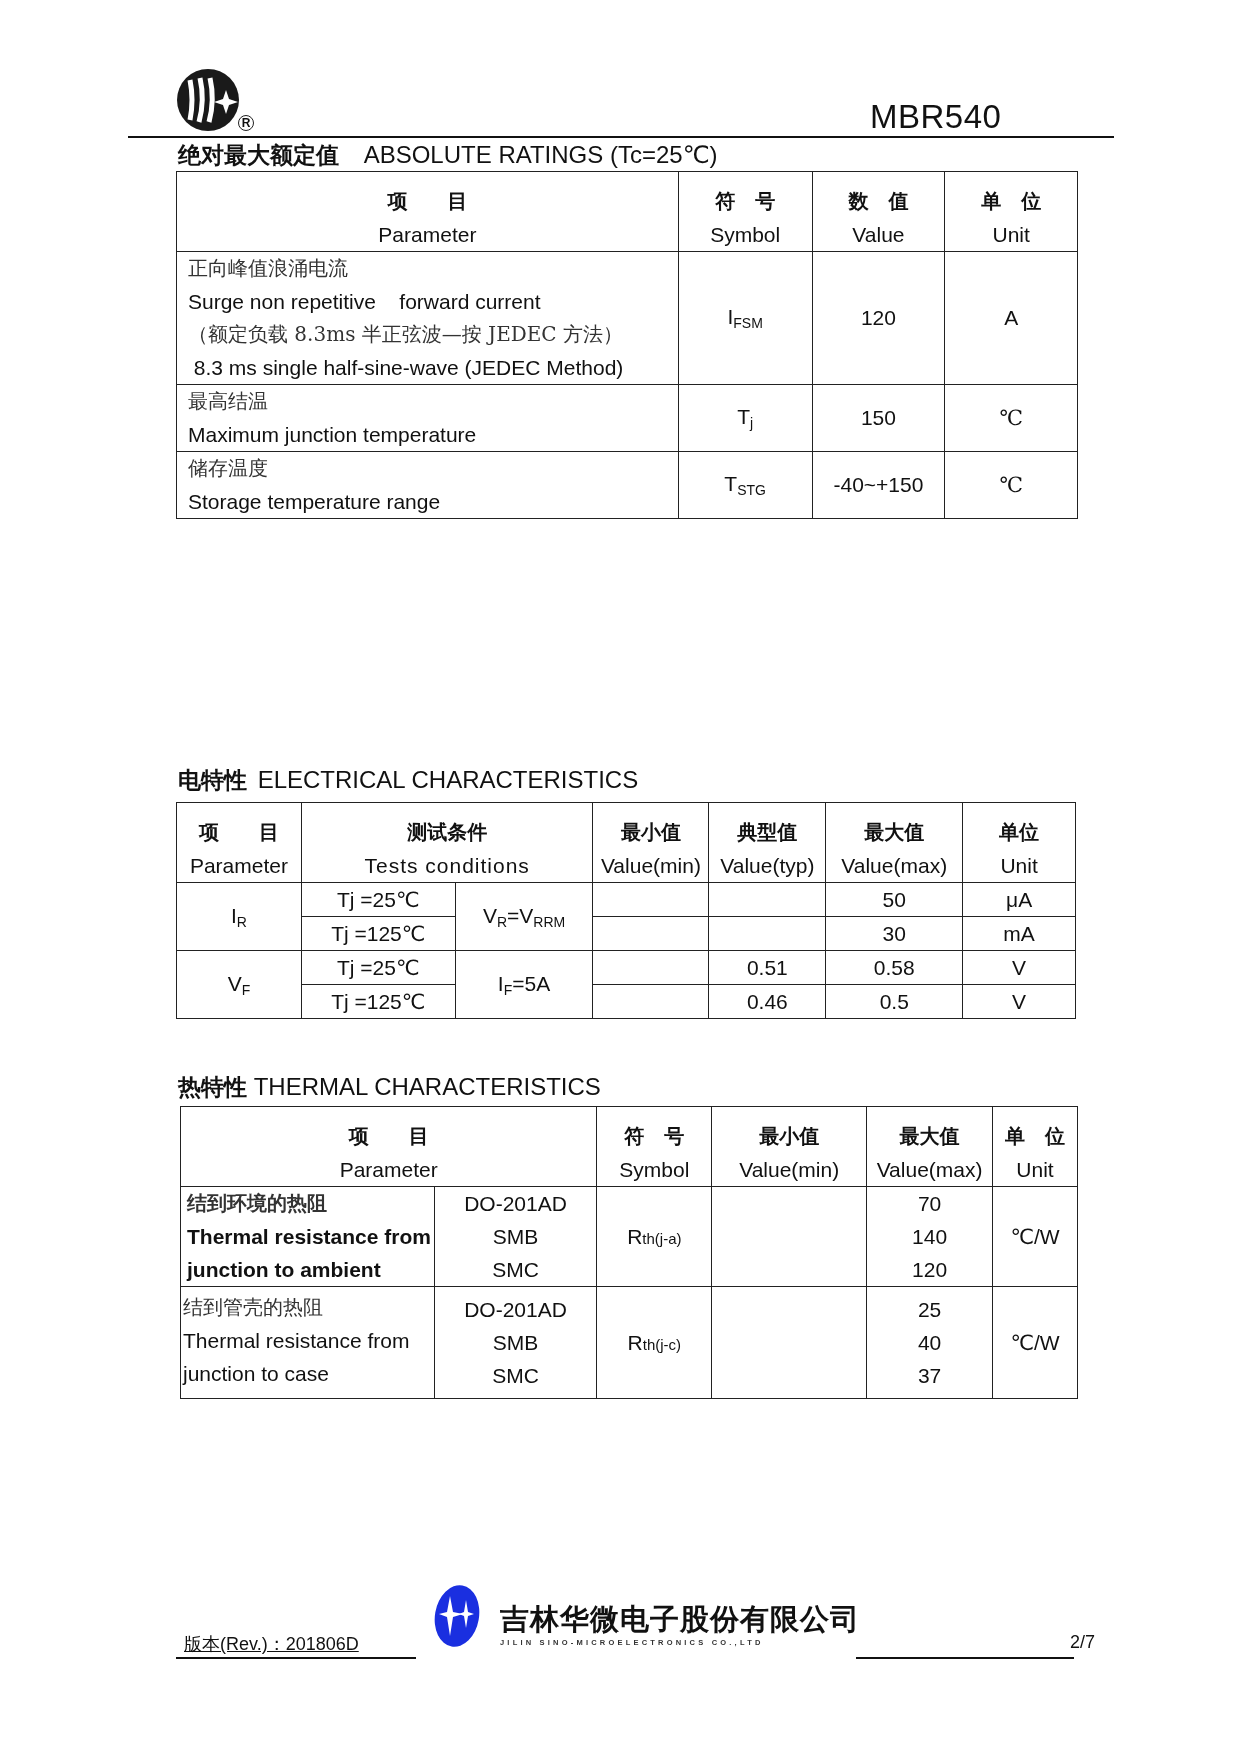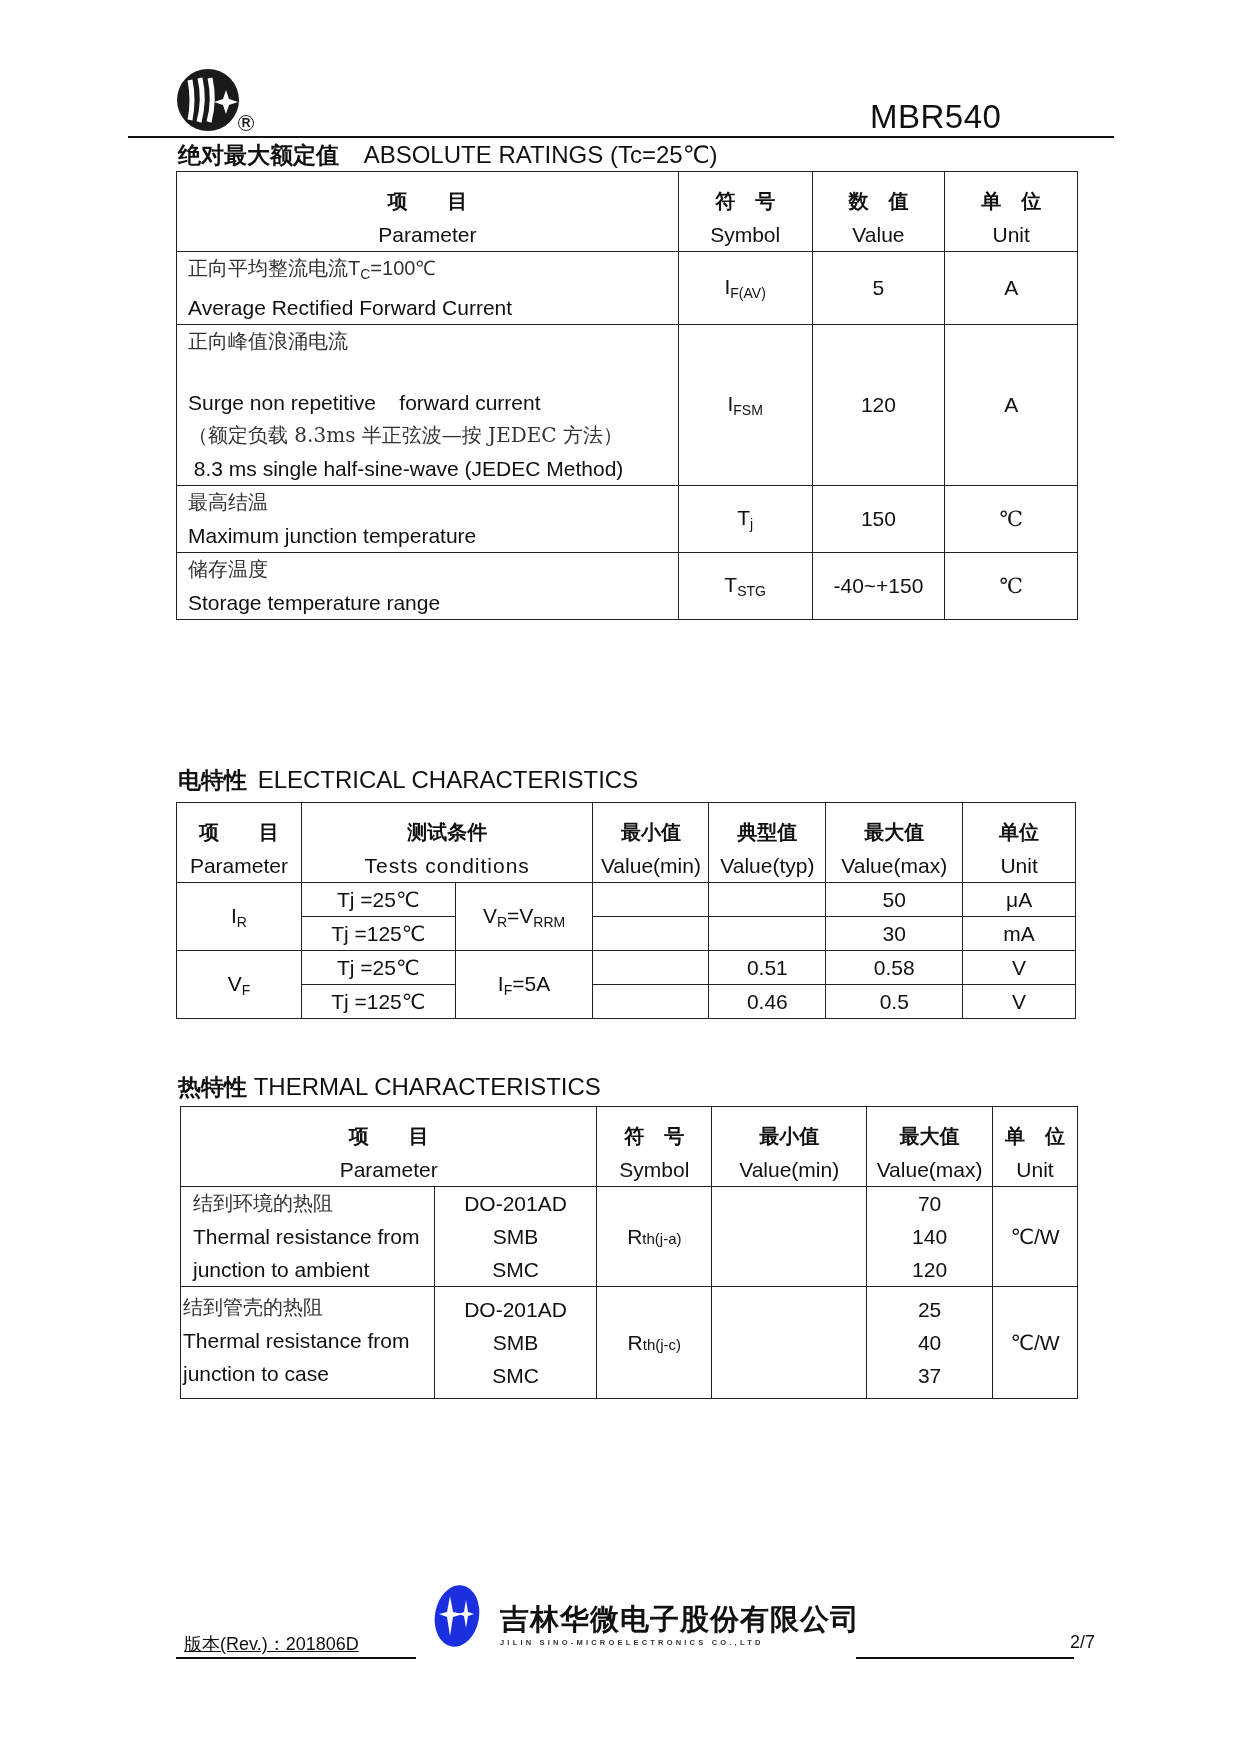--- a/index.html
+++ b/index.html
@@ -66,33 +66,24 @@
         </td>
     <td>
           <div class="hd-cn line">数　值</div>
           <div class="line">Value</div>
         </td>
     <td>
           <div class="hd-cn line">单　位</div>
           <div class="line">Unit</div>
         </td>
   </tr>
-  <tr style="height:66px;">
-    <td class="left">
-          <div class="cnline"><span>正向平均整流电流</span><span style="font-family:'Liberation Sans',sans-serif;">T</span><sub style="font-family:'Liberation Sans',sans-serif;">C</sub><span style="font-family:'Liberation Sans',sans-serif;">=100℃</span></div>
-          <div class="line">Average Rectified Forward Current</div>
-        </td>
-    <td><span>I</span><sub>F(AV)</sub></td>
-    <td>5</td>
-    <td>A</td>
-  </tr>
   <tr style="height:131px;">
     <td class="left">
           <div class="cnline">正向峰值浪涌电流</div>
-          <div class="line" style="white-space:pre;margin-top:28px;">Surge non repetitive    forward current</div>
+          <div class="line" style="white-space:pre;">Surge non repetitive    forward current</div>
           <div class="cnline">（额定负载 8.3ms 半正弦波—按 JEDEC  方法）</div>
           <div class="line" style="white-space:pre;"> 8.3 ms single half-sine-wave (JEDEC Method)</div>
         </td>
     <td><span>I</span><sub>FSM</sub></td>
     <td>120</td>
     <td>A</td>
   </tr>
   <tr style="height:66px;">
     <td class="left">
           <div class="cnline">最高结温</div>
@@ -222,21 +213,21 @@
     <td>
           <div class="hd-cn line">最大值</div>
           <div class="line">Value(max)</div>
         </td>
     <td>
           <div class="hd-cn line">单　位</div>
           <div class="line">Unit</div>
         </td>
   </tr>
   <tr style="height:99px;">
-    <td style="text-align:left; padding-left:12px;">
+    <td style="text-align:left; padding-left:6px;font-weight:bold;">
           <div class="cnline">结到环境的热阻</div>
           <div class="line">Thermal resistance from</div>
           <div class="line">junction to ambient</div>
         </td>
     <td>
           <div class="line">DO-201AD</div>
           <div class="line">SMB</div>
           <div class="line">SMC</div>
         </td>
     <td><span>R</span><span style="font-size:15px;">th(j-a)</span></td>

